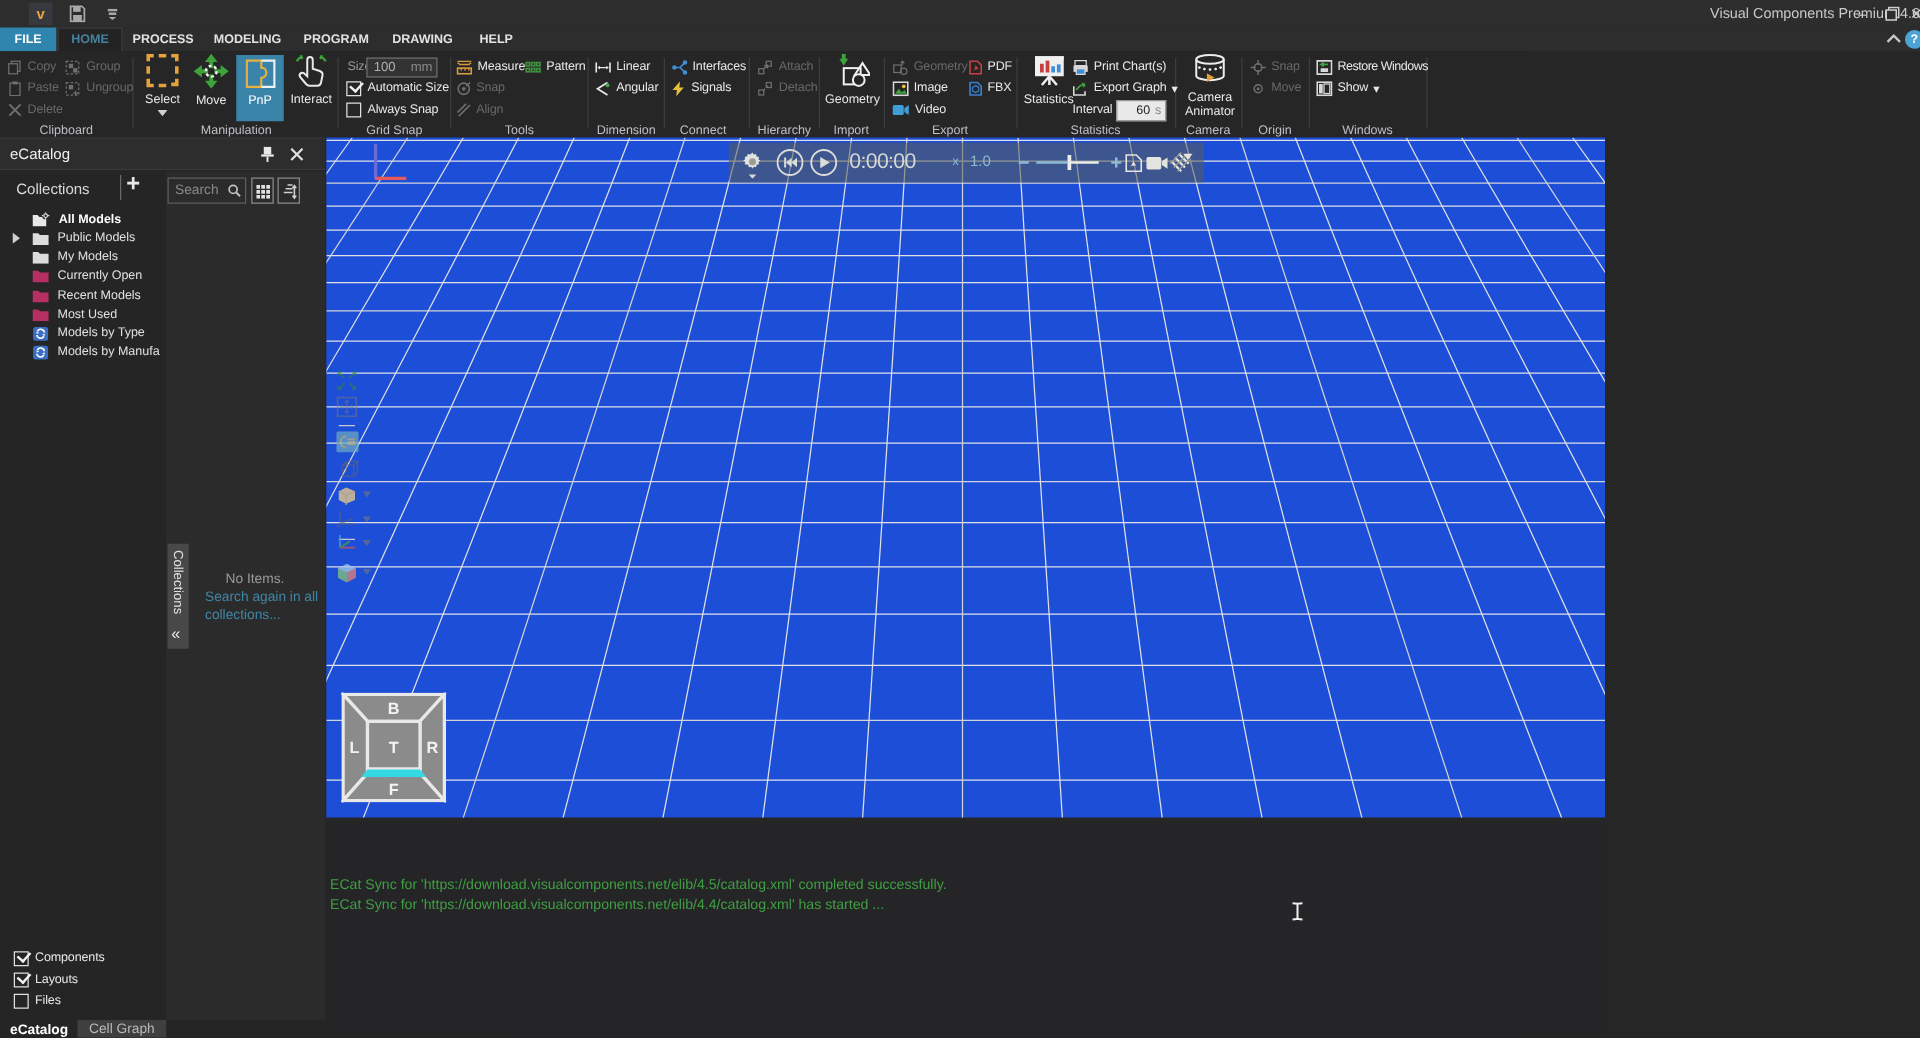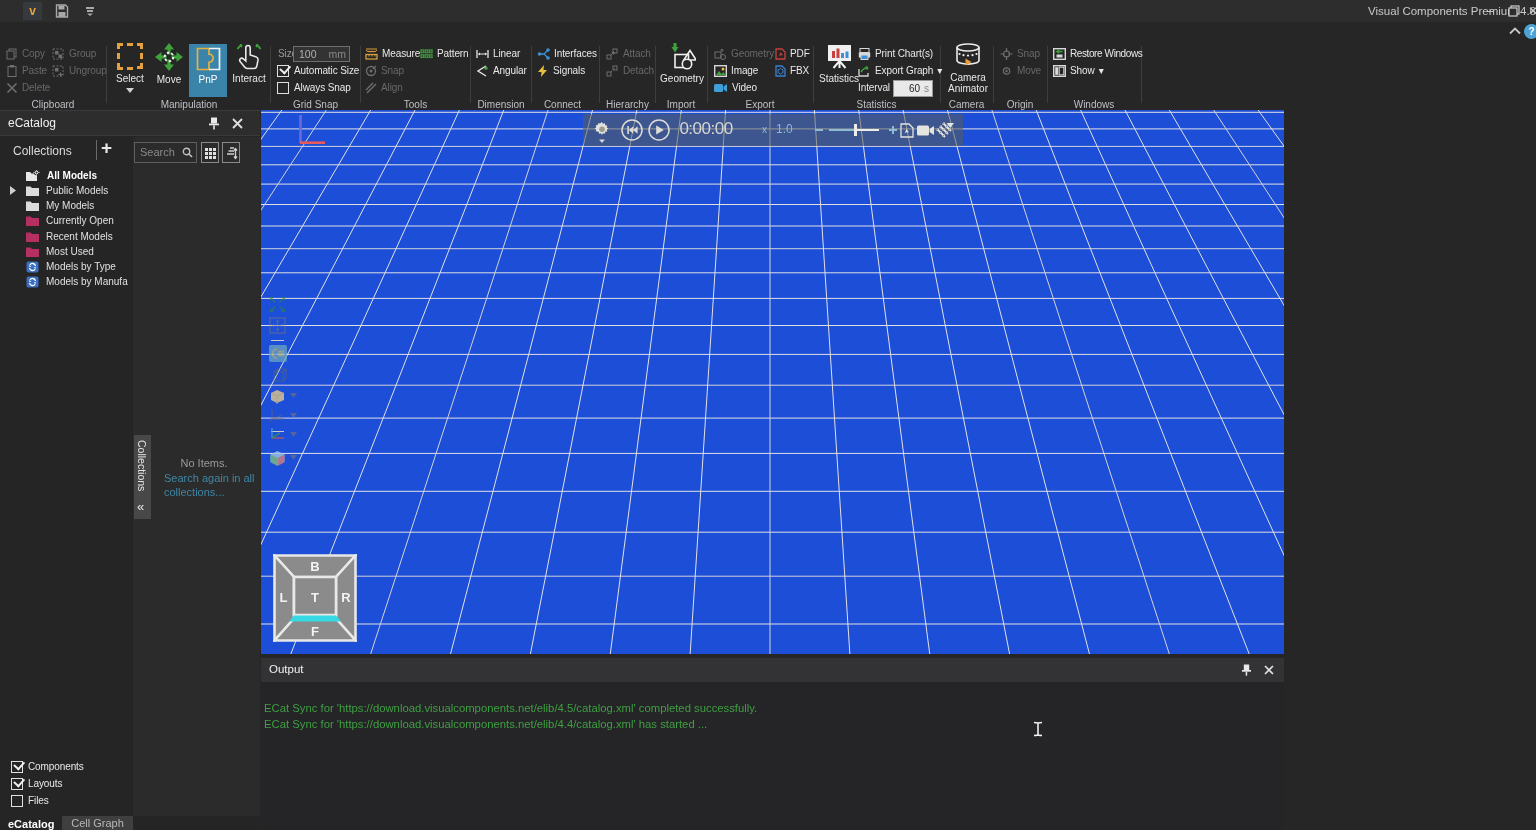--- a/index.html
+++ b/index.html
@@ -60,20 +60,29 @@
         <path d="M1 6.5h6L4 9z" fill="#a8a8a8"></path>
       </svg>
  <div class="winbtn" style="left:1482px;width:16px">–</div>
  <svg class="abs" style="left:1508px;top:5px" width="12" height="12" viewBox="0 0 12 12">
         <rect x="3" y="1" width="8" height="8" fill="none" stroke="#cfcfcf" stroke-width="1.2"></rect>
         <rect x="1" y="3" width="8" height="8" fill="#2d2d2d" stroke="#cfcfcf" stroke-width="1.2"></rect>
       </svg>
  <div class="winbtn" style="left:1526px;width:14px">✕</div>
 </div>
 
+<div id="tabrow">
+ <div class="tab" id="tab-file">FILE</div>
+ <div class="tab" id="tab-home">HOME</div>
+ <div class="tab" style="left:103px;width:55px">PROCESS</div>
+ <div class="tab" style="left:168px;width:60px">MODELING</div>
+ <div class="tab" style="left:240px;width:58px">PROGRAM</div>
+ <div class="tab" style="left:310px;width:56px">DRAWING</div>
+ <div class="tab" style="left:380px;width:34px">HELP</div>
+</div>
 <svg class="abs" style="left:1509px;top:27px" width="12" height="8" viewBox="0 0 12 8">
       <path d="M1 6.5L6 1.5l5 5" fill="none" stroke="#c8c8c8" stroke-width="1.8"></path>
     </svg>
 <div class="abs" style="left:1524px;top:24px;width:15px;height:15px;border-radius:8px;background:#4da3d6;color:#fff;font-size:10px;font-weight:bold;text-align:center;line-height:15px">?</div>
 
 <div id="ribbon">
 
  <div class="gsep" style="left:106px"></div>
       <div class="gsep" style="left:270px"></div>
       <div class="gsep" style="left:360px"></div>
@@ -585,32 +594,19 @@
   <text x="42" y="17">B</text>
   <text x="10.5" y="48">L</text>
   <text x="42" y="48">T</text>
   <text x="73" y="48">R</text>
   <text x="42" y="82">F</text>
  </g>
 </svg>
 </div>
 
 <div id="output">
- <div id="outhead">
-  <div class="phead" style="left:8px;top:5px;font-size:11.5px">Output</div>
-  <svg class="abs" style="left:980px;top:6px" width="11" height="12" viewBox="0 0 11 12">
-          <g fill="#e8e8e8">
-            <rect x="2.8" y="0.5" width="5.4" height="5.5"></rect>
-            <rect x="1" y="6" width="9" height="1.7"></rect>
-            <rect x="4.7" y="7.7" width="1.5" height="4"></rect>
-          </g>
-        </svg>
-  <svg class="abs" style="left:1003px;top:7px" width="10" height="10" viewBox="0 0 10 10">
-          <path d="M1 1l8 8M9 1l-8 8" stroke="#e0e0e0" stroke-width="1.7"></path>
-        </svg>
- </div>
  <div class="oline" style="top:44px">ECat Sync for 'https://download.visualcomponents.net/elib/4.5/catalog.xml' completed successfully.</div>
  <div class="oline" style="top:60px">ECat Sync for 'https://download.visualcomponents.net/elib/4.4/catalog.xml' has started ...</div>
  <svg class="abs" style="left:771px;top:63px" width="12" height="16" viewBox="0 0 12 16">
         <path d="M2 1.5c2 0 4 .5 4 .5s2-.5 4-.5M2 14.5c2 0 4-.5 4-.5s2 .5 4 .5M6 2v12" stroke="#f0f0f0" stroke-width="1.6" fill="none"></path>
       </svg>
 </div>
 
 </div>
 </body></html>

